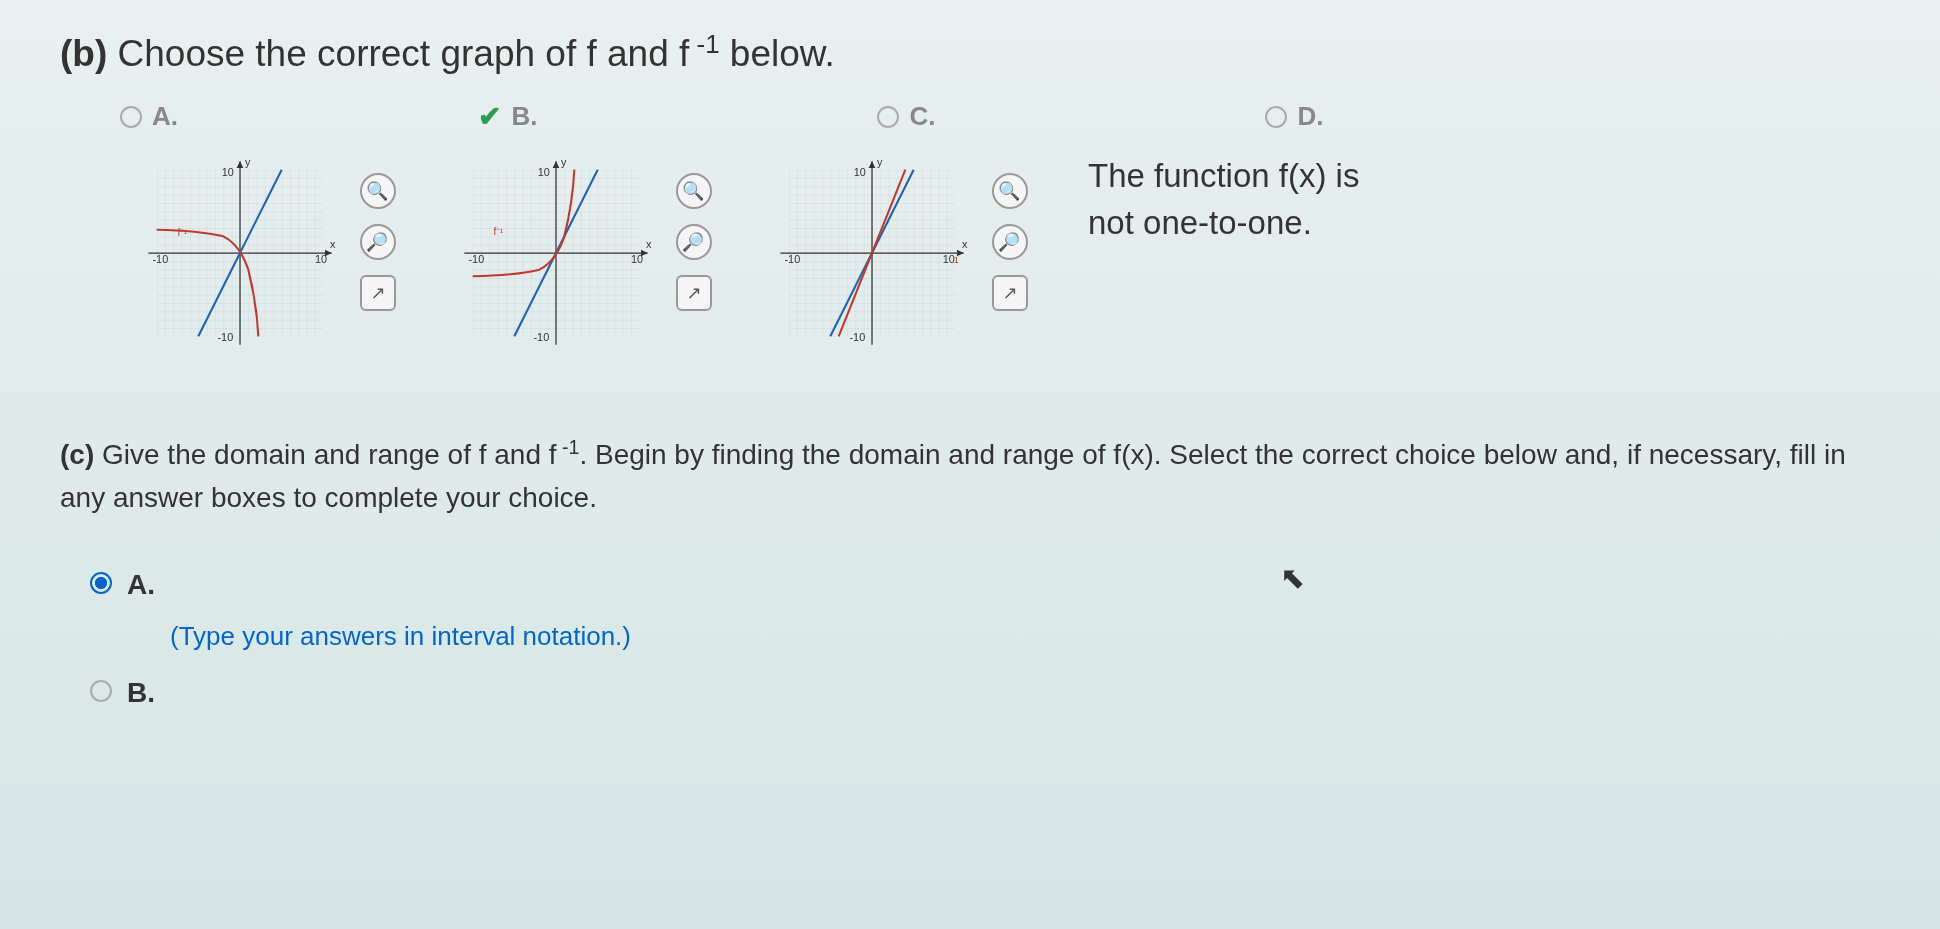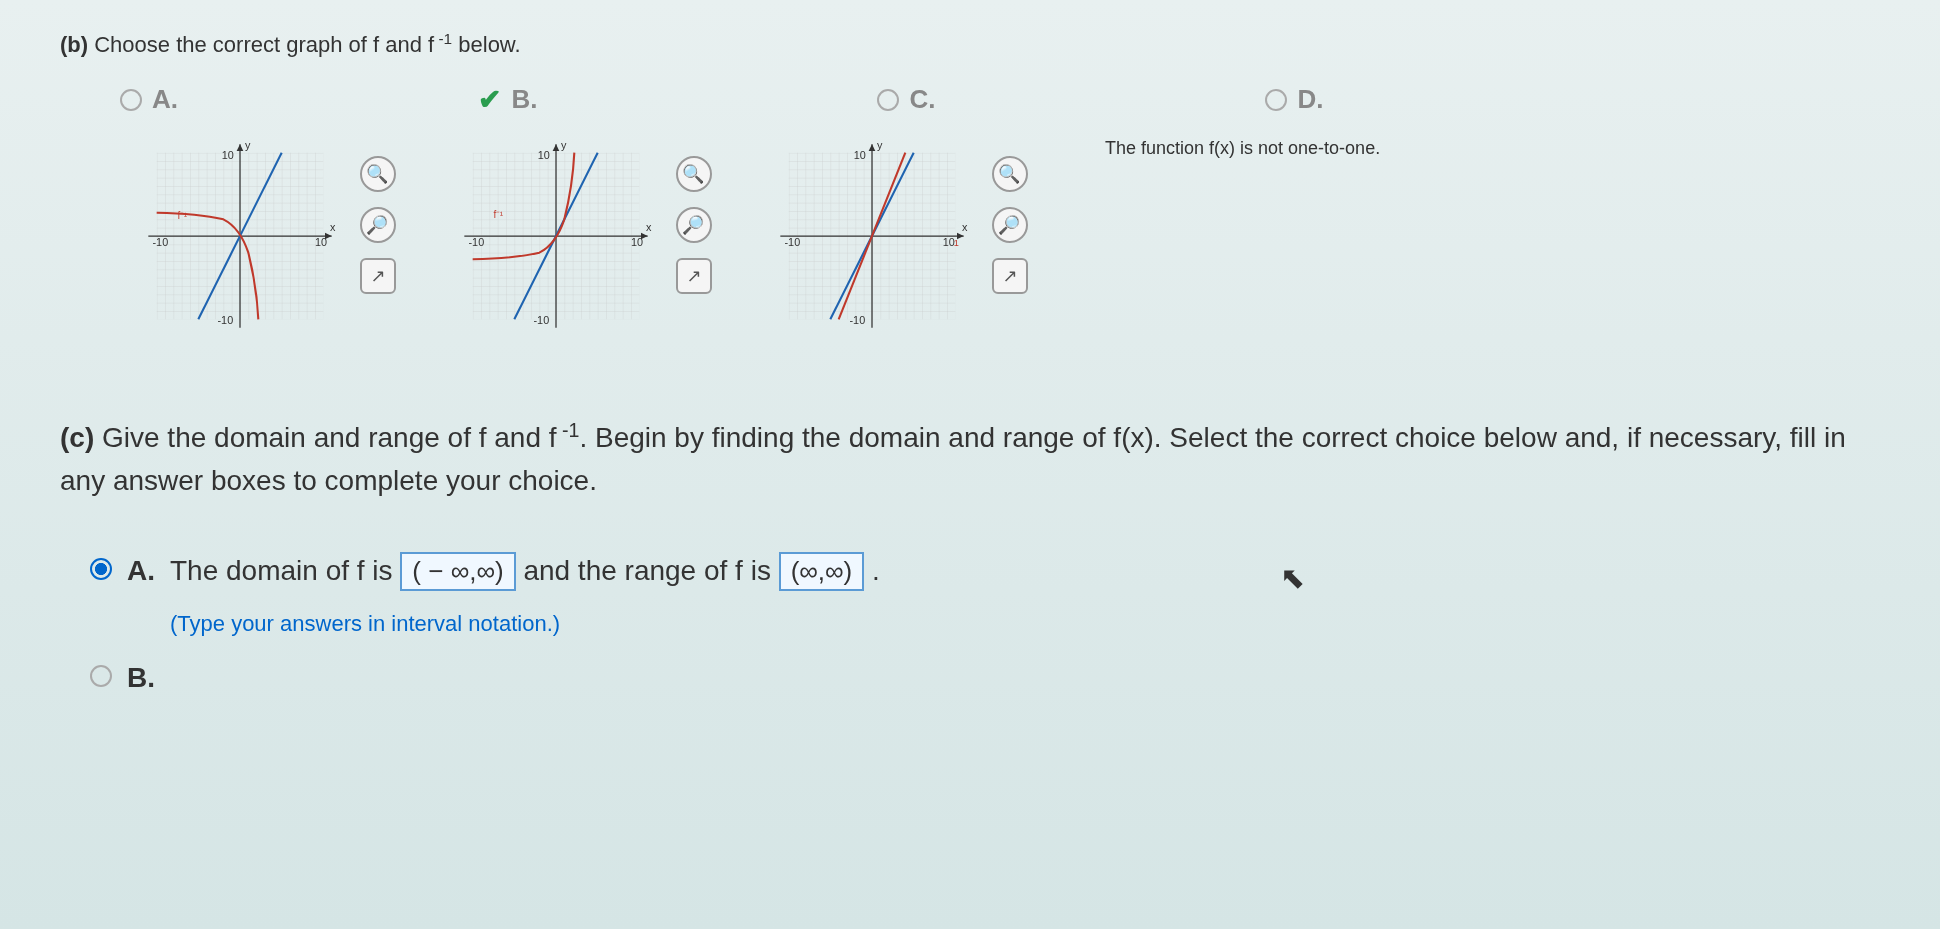--- a/index.html
+++ b/index.html
@@ -6,21 +6,21 @@
     body {
       font-family: Arial, sans-serif;
       background: linear-gradient(180deg, #e8f0f0 0%, #d5e5e5 100%);
       padding: 30px 60px;
       width: 1940px;
       height: 929px;
       color: #333;
       position: relative;
     }
     .question-b {
-      font-size: 22px;
+      font-size: 37px;
       margin-bottom: 25px;
     }
     .part-label { font-weight: bold; }
     sup { font-size: 0.7em; }
     .options-row {
       display: flex;
       gap: 180px;
       margin-left: 60px;
       margin-bottom: 20px;
     }
@@ -77,24 +77,23 @@
       align-items: center;
       justify-content: center;
       font-size: 18px;
       color: #555;
       cursor: pointer;
     }
     .ctrl-btn.square {
       border-radius: 6px;
     }
     .option-d-text {
-      font-size: 18px;
+      font-size: 33px;
       line-height: 1.4;
       max-width: 300px;
-      margin-left: 17px;
     }
     .question-c {
       font-size: 28px;
       line-height: 1.5;
       margin-bottom: 50px;
       margin-top: 8px;
     }
     .choice-row {
       display: flex;
       align-items: baseline;
@@ -106,21 +105,21 @@
     .choice-letter { font-weight: bold; }
     .answer-box {
       display: inline-block;
       border: 2px solid #5b9bd5;
       background: #f0f8ff;
       padding: 2px 10px;
       font-size: 26px;
     }
     .hint-text {
       color: #0066cc;
-      font-size: 22px;
+      font-size: 26px;
       margin-left: 110px;
       margin-top: 20px;
       margin-bottom: 25px;
     }
     .cursor-arrow {
       position: absolute;
       font-size: 30px;
       color: #333;
       top: 560px;
       left: 1280px;
@@ -236,26 +235,19 @@
 
 <div class="question-c">
   <span class="part-label">(c)</span><span> Give the domain and range of f and f</span><sup> -1</sup><span>. Begin by finding the domain and range of f(x). Select the correct choice below and, if necessary, fill in any answer boxes to complete your choice.</span>
 </div>
 
 <span class="cursor-arrow">⬉</span>
 
 <div class="choice-row">
   <span class="radio-circle filled"></span>
   <span class="choice-letter">A.</span>
-  <span>
-    <span>The domain of f is </span>
-    <span class="answer-box">( − ∞,∞)</span>
-    <span> and the range of f is </span>
-    <span class="answer-box">(∞,∞)</span>
-    <span>.</span>
-  </span>
 </div>
 <div class="hint-text">(Type your answers in interval notation.)</div>
 
 <div class="choice-row">
   <span class="radio-circle"></span>
   <span class="choice-letter">B.</span>
 </div>
 
 </body></html>

